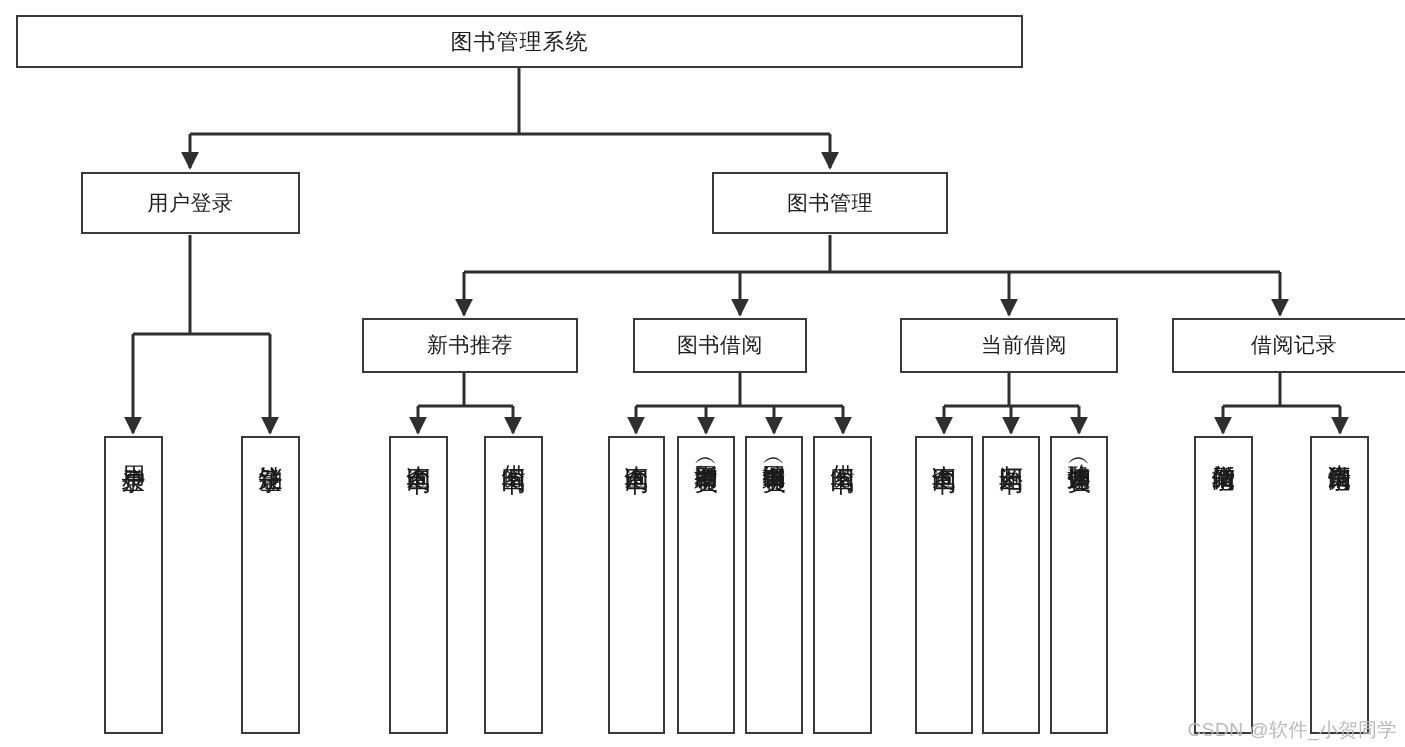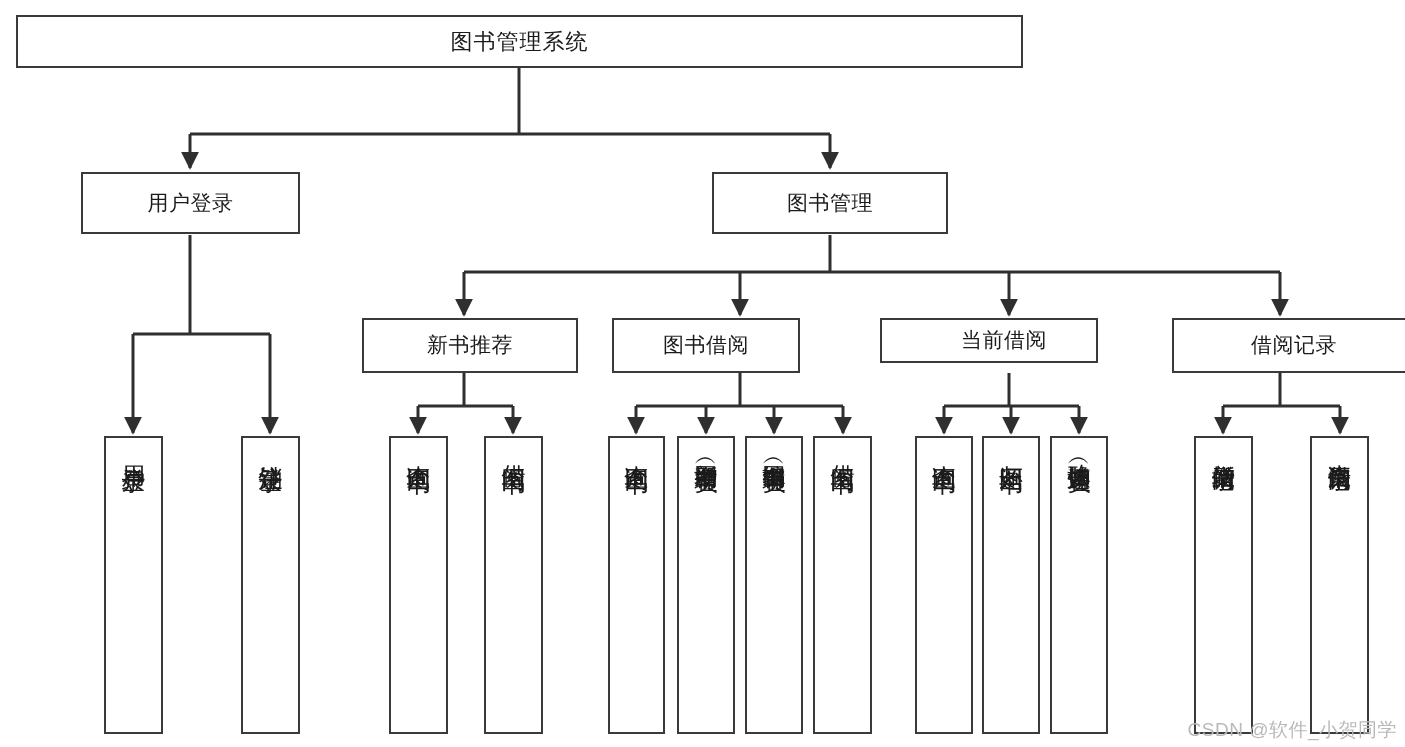--- a/index.html
+++ b/index.html
@@ -143,25 +143,25 @@
   </div>
 
   <div class="node horizontal" style="left:712px; top:172px; width:236px; height:62px;">
     <span class="label">图书管理</span>
   </div>
 
   <div class="node horizontal" style="left:362px; top:318px; width:216px; height:55px;">
     <span class="label">新书推荐</span>
   </div>
 
-  <div class="node horizontal" style="left:612px; top:318px; width:188px; height:55px;">
+  <div class="node horizontal" style="left:633px; top:318px; width:174px; height:55px;">
     <span class="label">图书借阅</span>
   </div>
 
-  <div class="node horizontal" style="left:880px; top:318px; width:218px; height:45px;padding-left:30px;">
+  <div class="node horizontal" style="left:900px; top:318px; width:218px; height:55px;padding-left:30px;">
     <span class="label">当前借阅</span>
   </div>
 
   <div class="node horizontal" style="left:1172px; top:318px; width:244px; height:55px;">
     <span class="label">借阅记录</span>
   </div>
 
   <div class="node leaf" style="left:104px; top:436px; width:59px; height:298px;">
     <span class="label">用户登录</span>
   </div>

